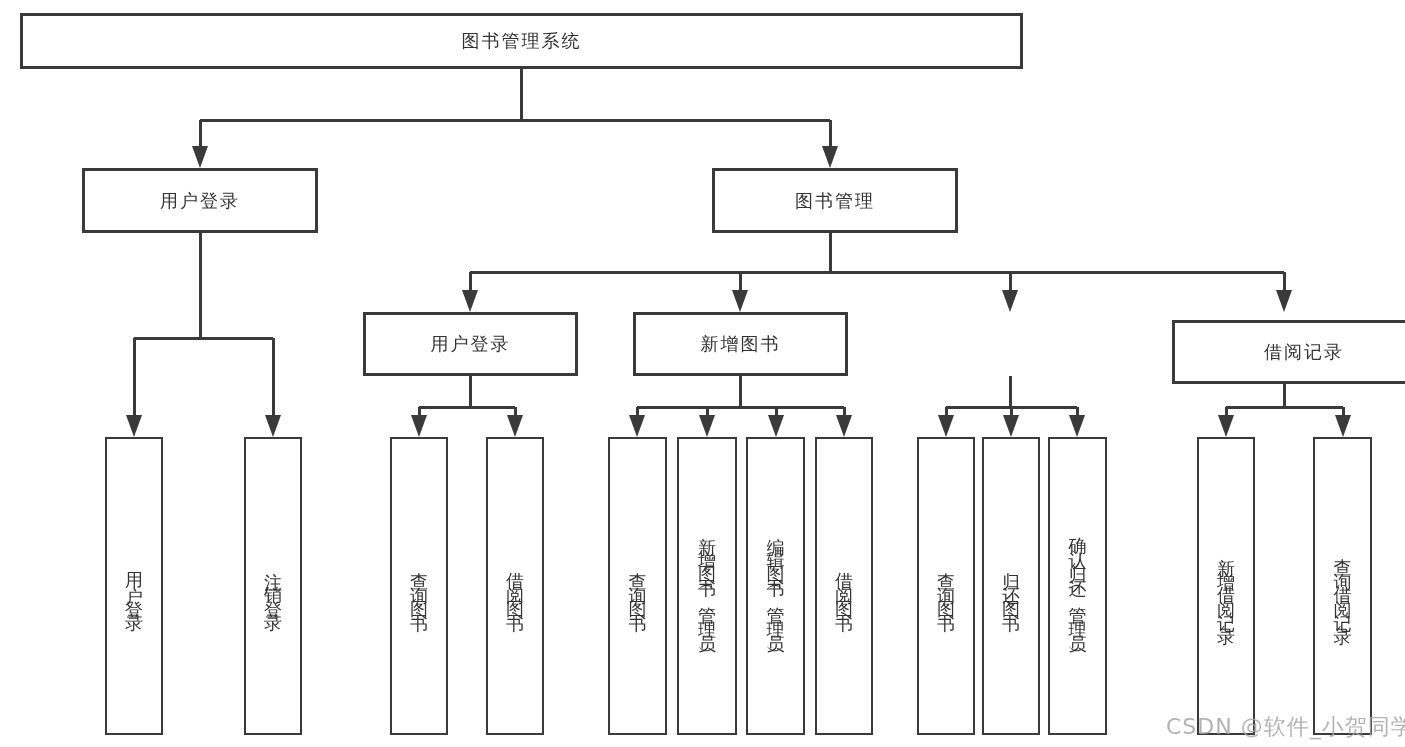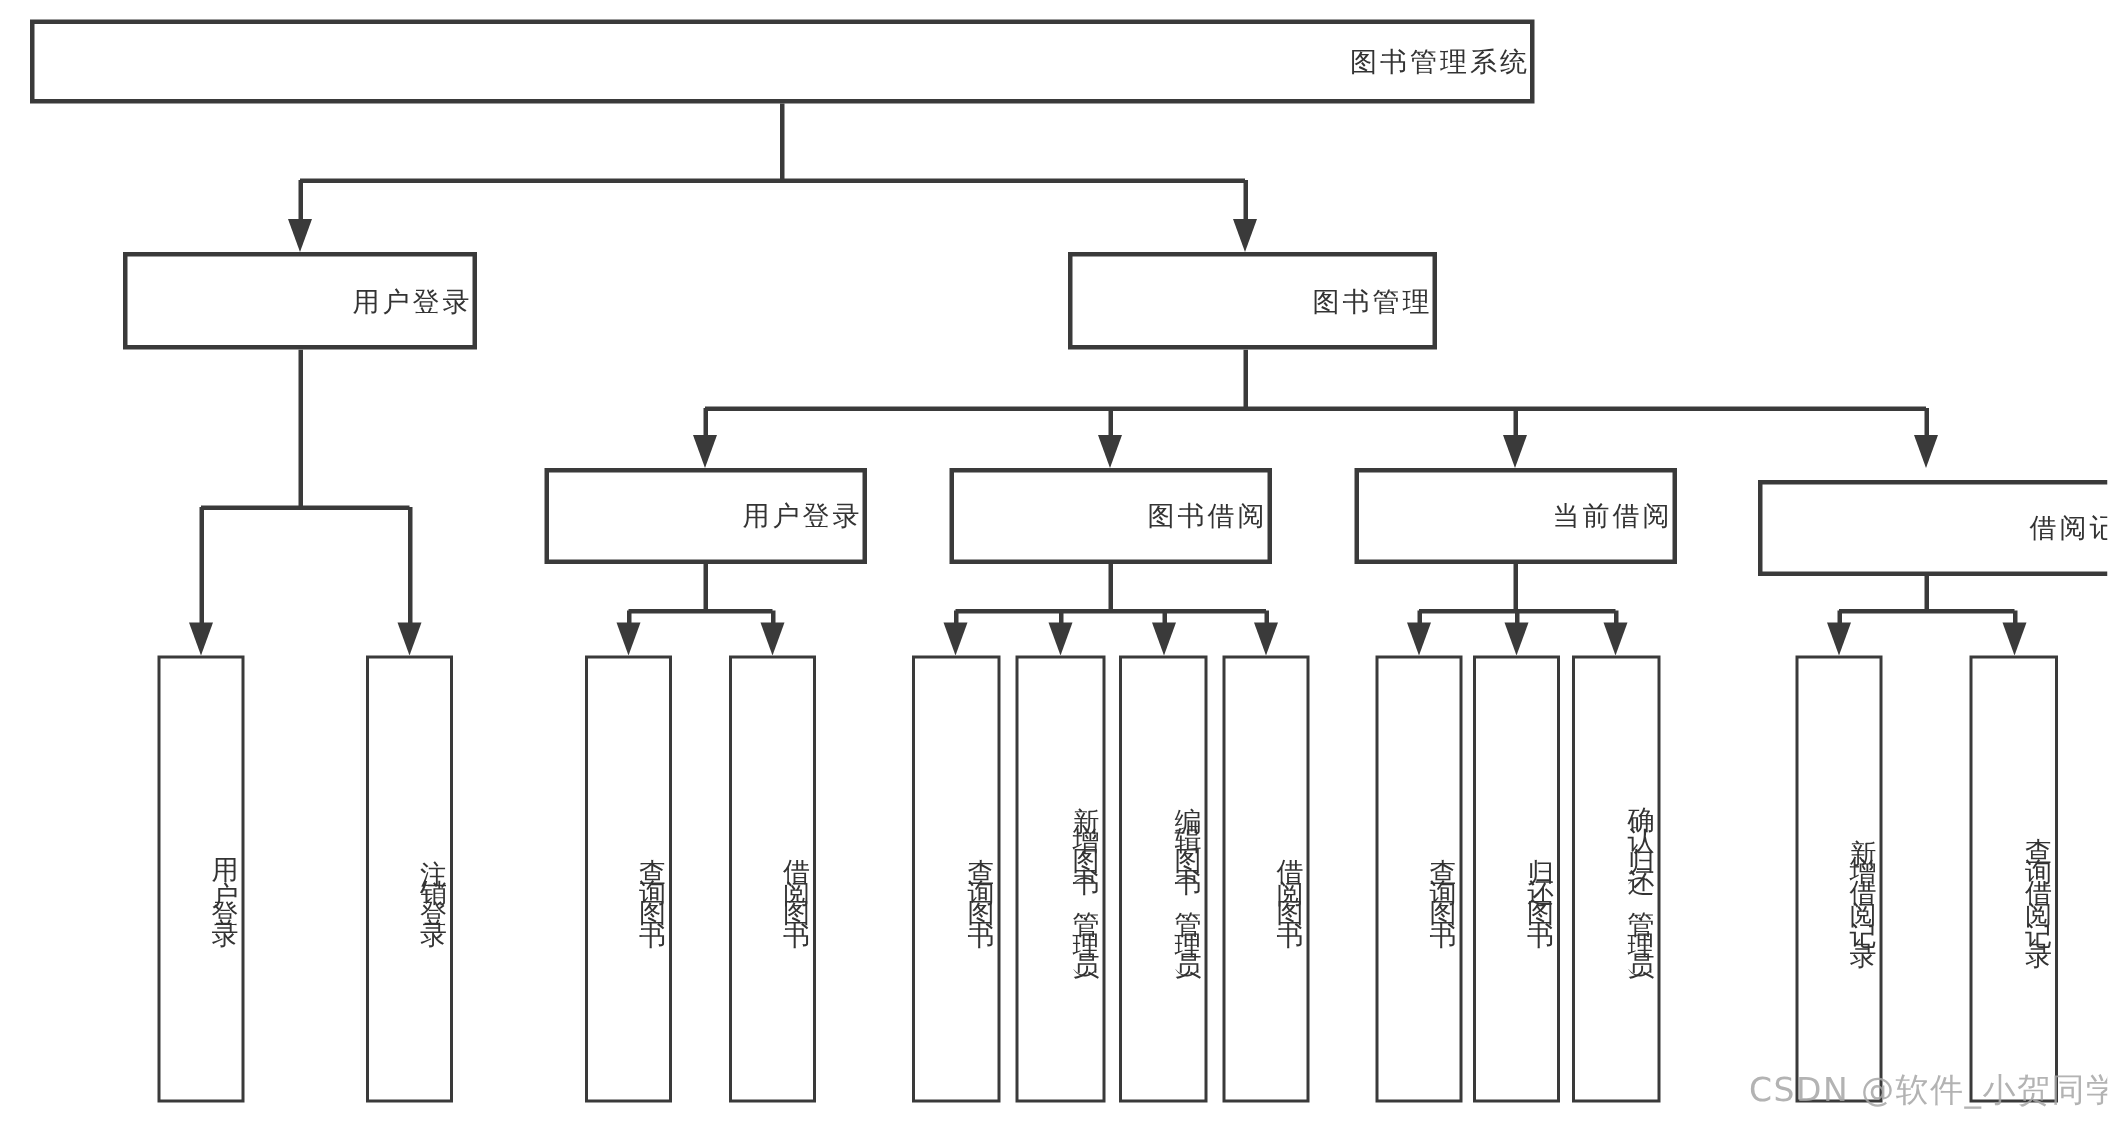--- a/index.html
+++ b/index.html
@@ -3,21 +3,21 @@
 <meta charset="utf-8">
 <style>
   html,body{margin:0;padding:0;background:#ffffff;}
   body{font-family:"DejaVu Sans","Liberation Sans",sans-serif;}
   #stage{position:relative;width:1405px;height:747px;background:#ffffff;overflow:hidden;}
   .box{
     position:absolute;
     background:#ffffff;
     border:3px solid var(--line,#3a3a3a);
     box-sizing:border-box;
-    display:flex;align-items:center;justify-content:flex-end;
+    display:flex;align-items:center;justify-content:center;
     z-index:2;
   }
   .box.v{border-width:2px;}
   .lbl{
     color:var(--text,#333);
     font-size:18px;
     white-space:nowrap;
     letter-spacing:2px;
   }
   .box.v .lbl{
@@ -58,24 +58,21 @@
     <span class="lbl">用户登录</span>
   </div>
   <div class="box h" style="left:712px;top:168px;width:246px;height:65px;">
     <span class="lbl">图书管理</span>
   </div>
 
   <div class="box h" style="left:363px;top:312px;width:215px;height:64px;">
     <span class="lbl">用户登录</span>
   </div>
   <div class="box h" style="left:633px;top:312px;width:215px;height:64px;">
-    <span class="lbl">图书借阅</span>
-  </div>
-  <div class="box h" style="left:903px;top:312px;width:215px;height:64px;">
-    <span class="lbl">当前借阅</span>
+    <span class="lbl">新增图书</span>
   </div>
   <div class="box h" style="left:1172px;top:320px;width:264px;height:64px;">
     <span class="lbl">借阅记录</span>
   </div>
 
   <div class="box v" style="left:105px;top:437px;width:58px;height:298px;">
     <span class="lbl">用户登录</span>
   </div>
   <div class="box v" style="left:244px;top:437px;width:58px;height:298px;">
     <span class="lbl">注销登录</span>

